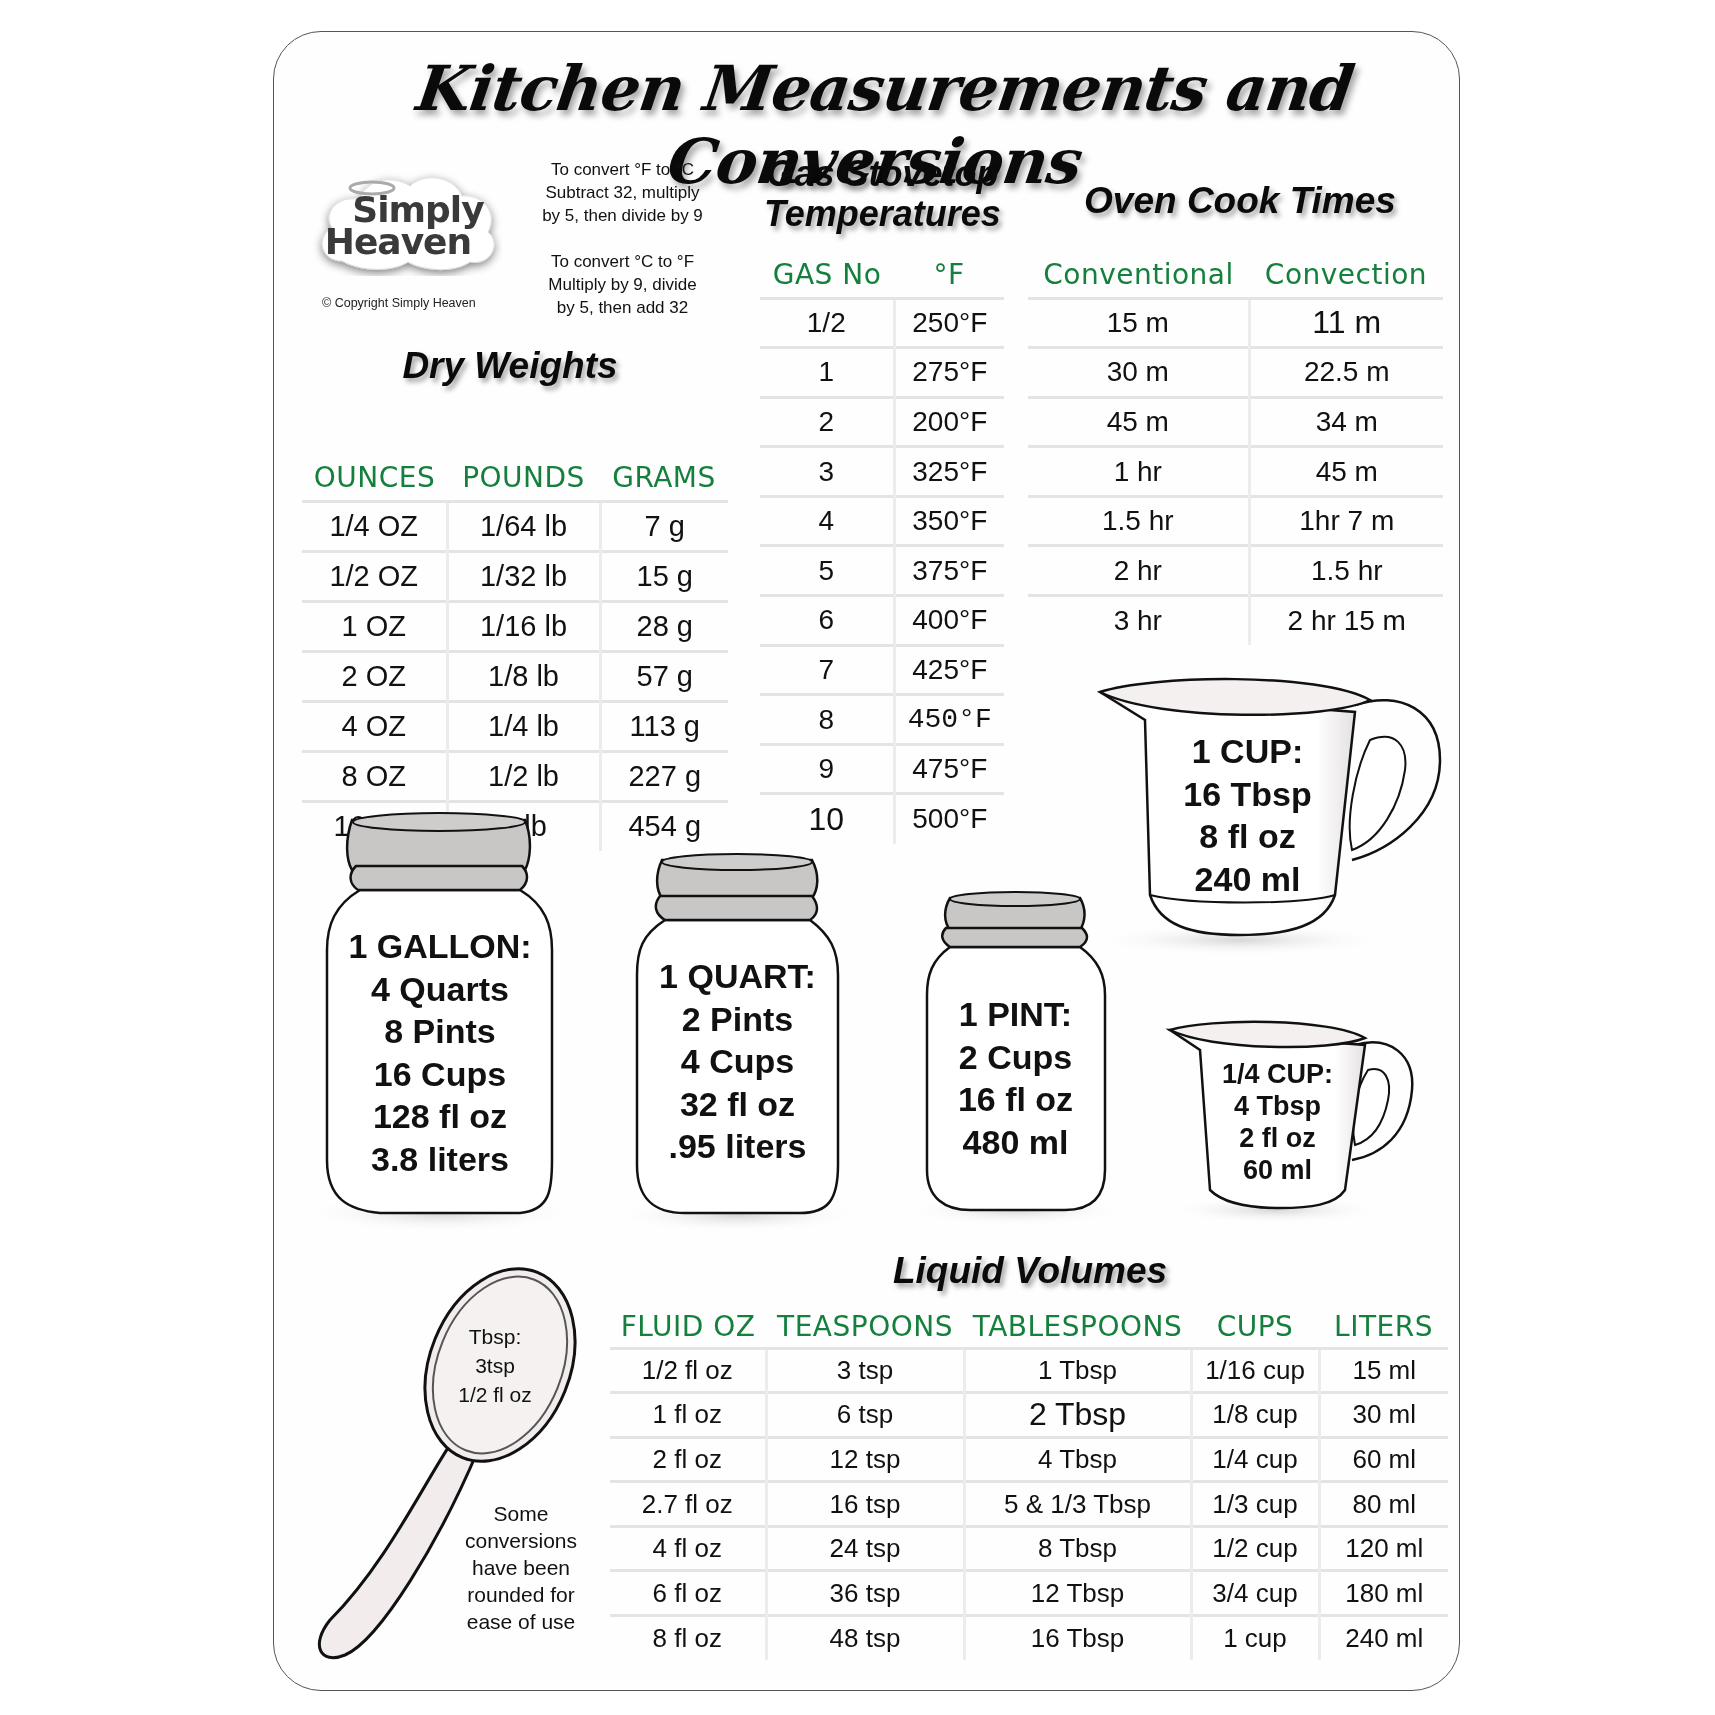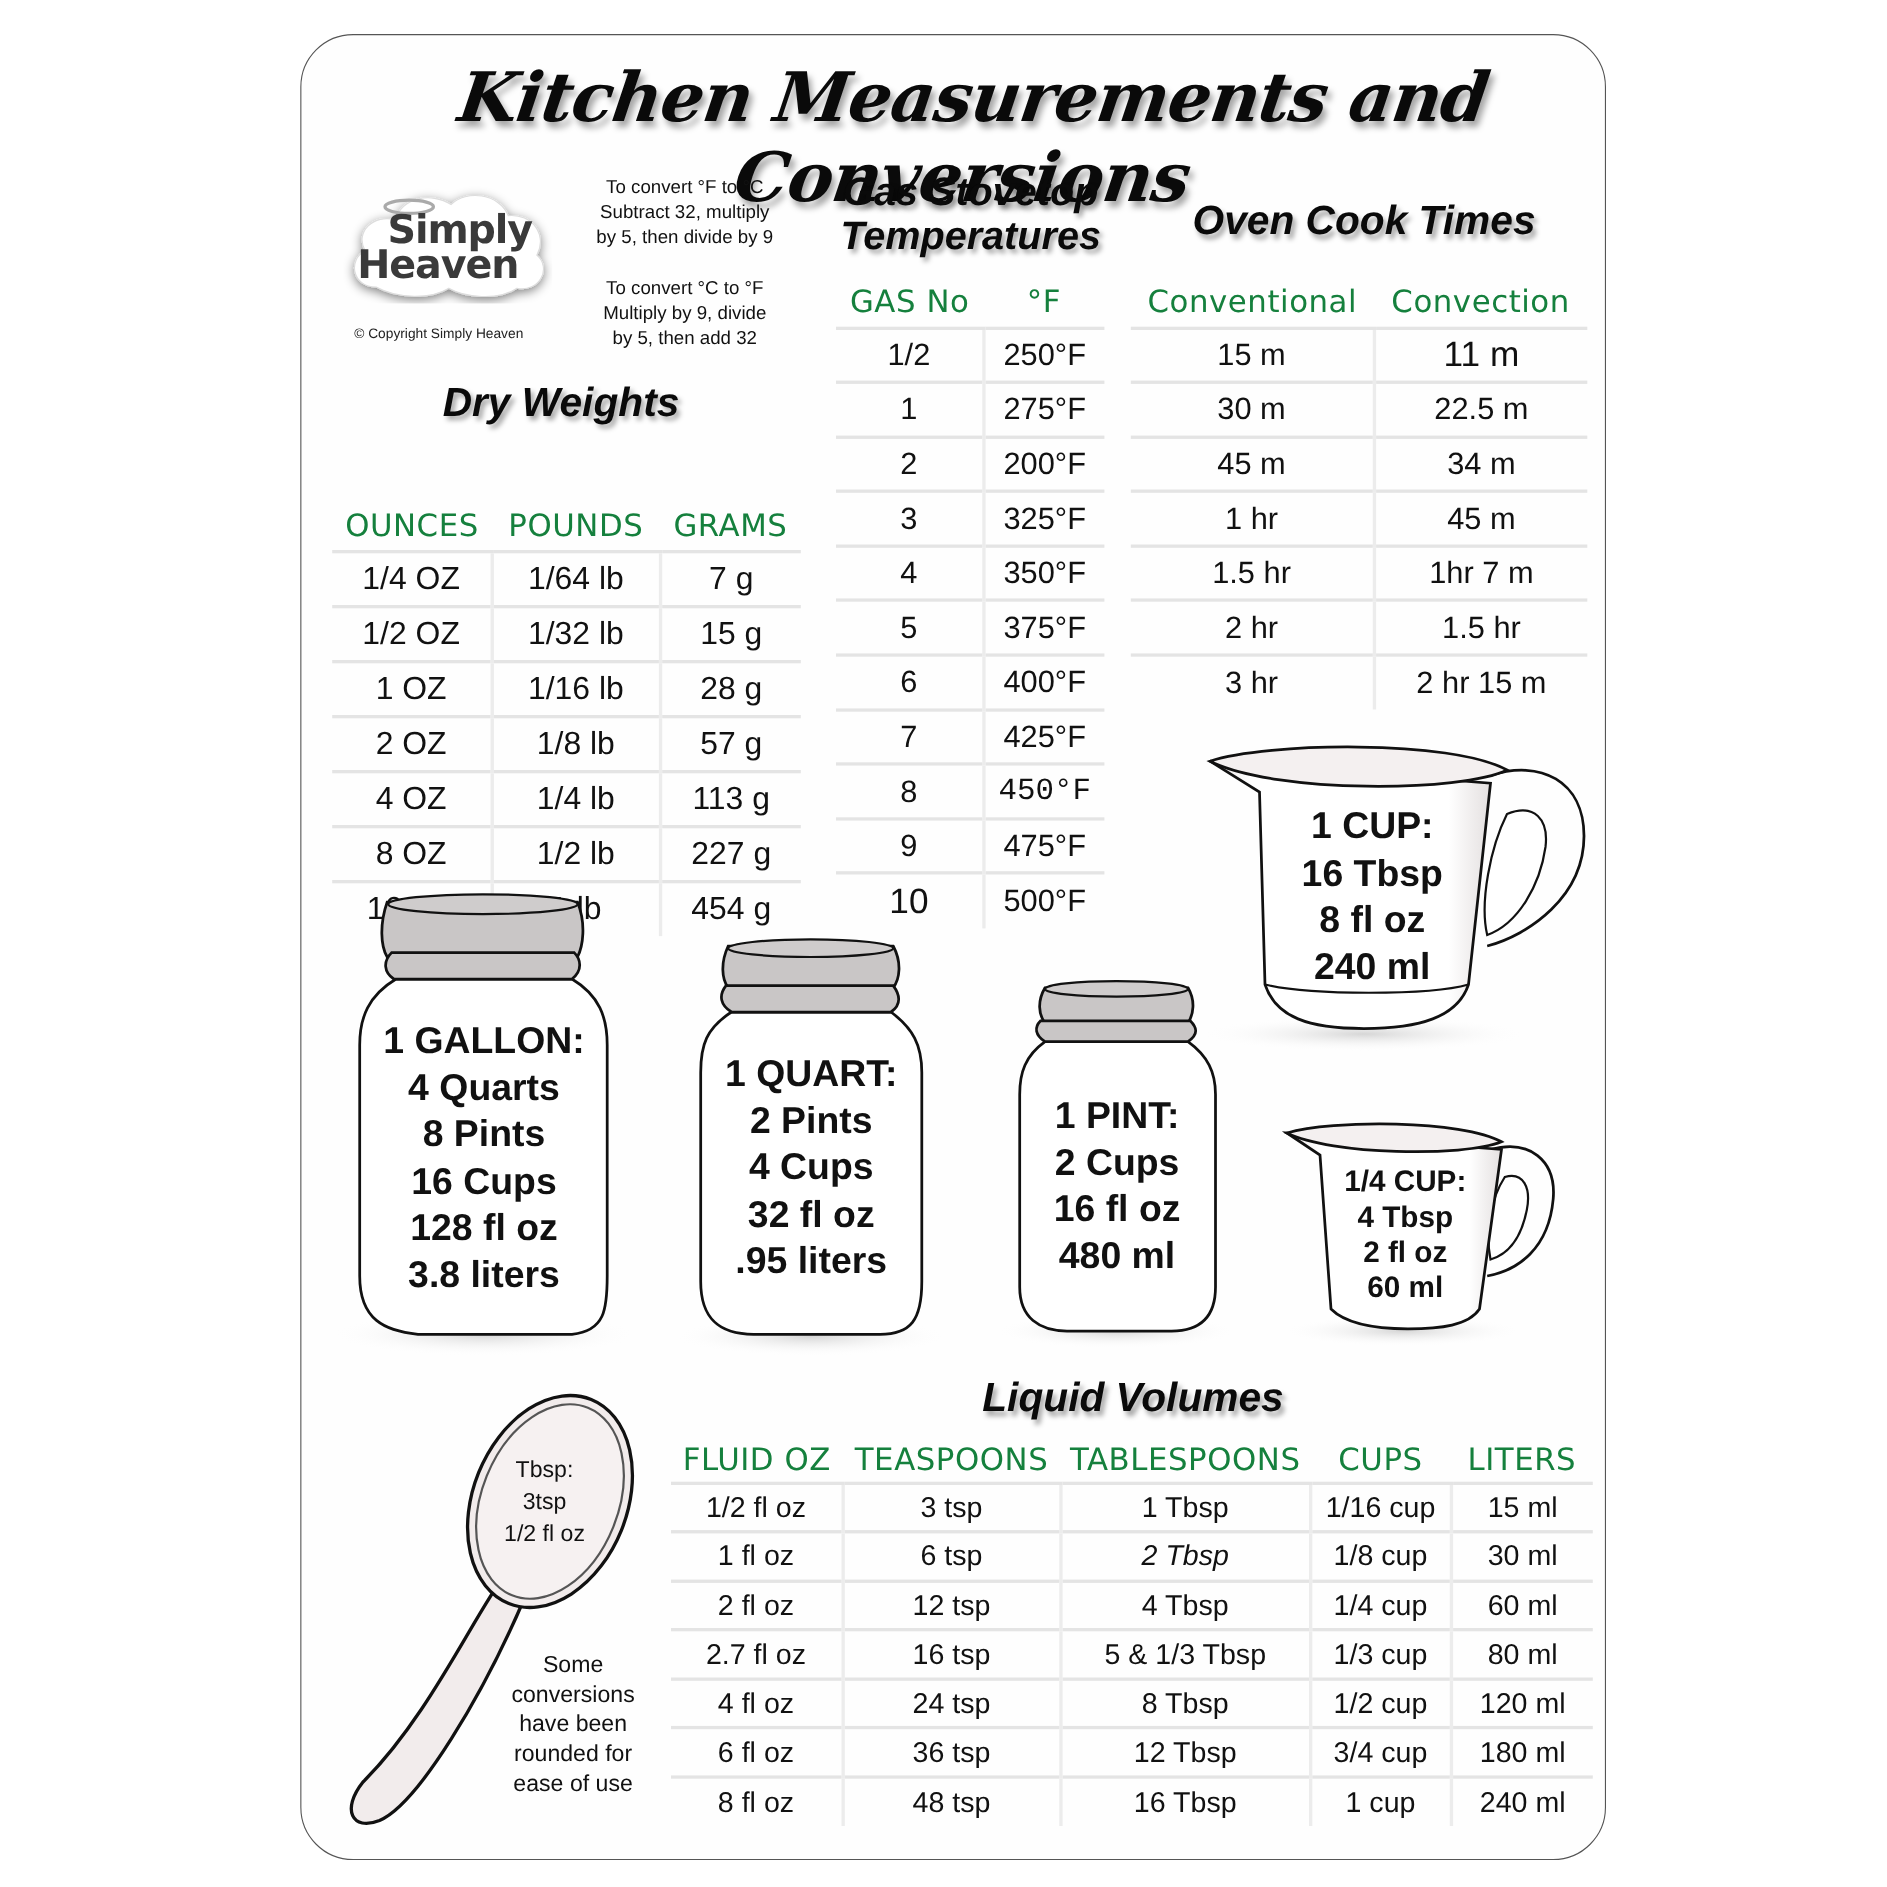--- a/index.html
+++ b/index.html
@@ -369,21 +369,21 @@
       <tr style="height: 44.6px;">
         <td style="font-size: 26px;">1/2 fl oz</td>
         <td style="font-size: 26px;">3 tsp</td>
         <td style="font-size: 26px;">1 Tbsp</td>
         <td style="font-size: 26px;">1/16 cup</td>
         <td style="font-size: 26px;">15 ml</td>
       </tr>
       <tr style="height: 44.6px;">
         <td style="font-size: 26px;">1 fl oz</td>
         <td style="font-size: 26px;">6 tsp</td>
-        <td style="font-size: 26px; font-style: italic;">2 Tbsp</td>
+        <td style="font-size: 32px;">2 Tbsp</td>
         <td style="font-size: 26px;">1/8 cup</td>
         <td style="font-size: 26px;">30 ml</td>
       </tr>
       <tr style="height: 44.6px;">
         <td style="font-size: 26px;">2 fl oz</td>
         <td style="font-size: 26px;">12 tsp</td>
         <td style="font-size: 26px;">4 Tbsp</td>
         <td style="font-size: 26px;">1/4 cup</td>
         <td style="font-size: 26px;">60 ml</td>
       </tr>

